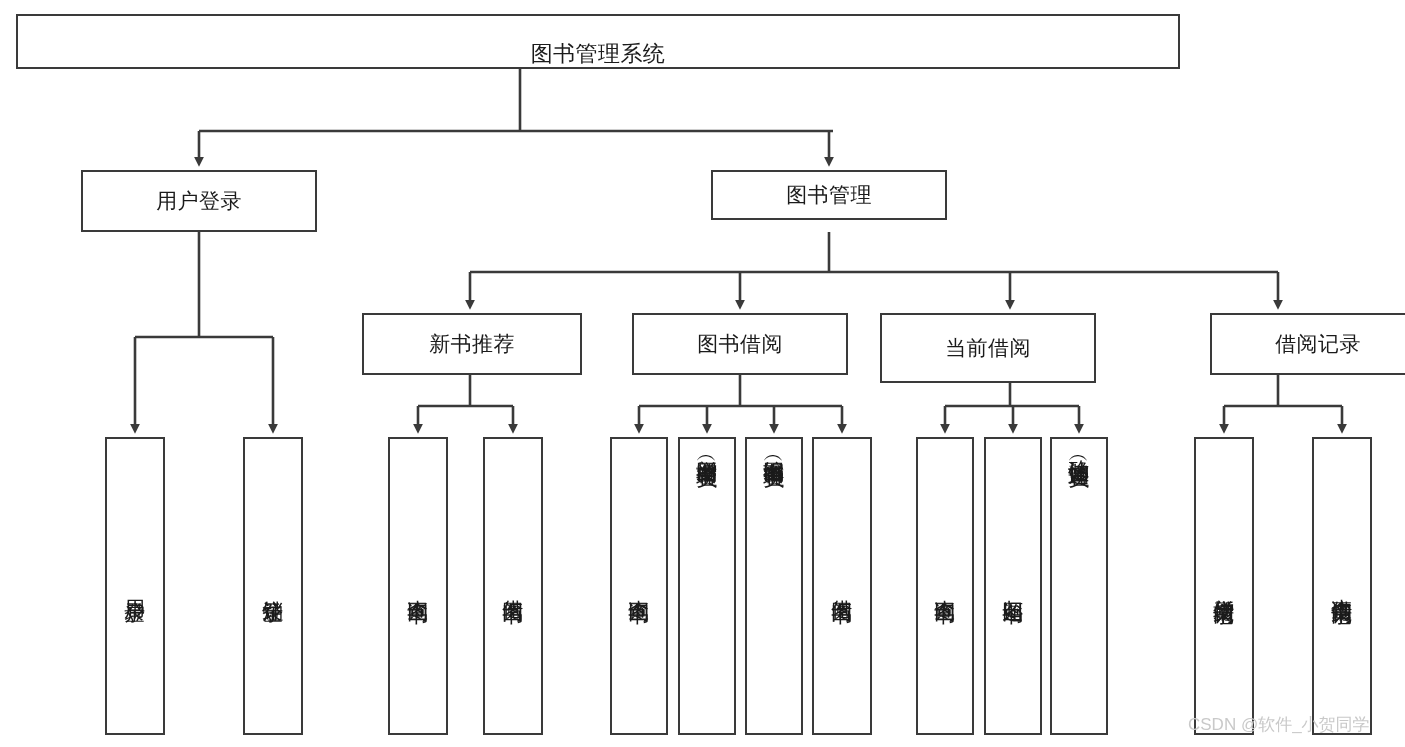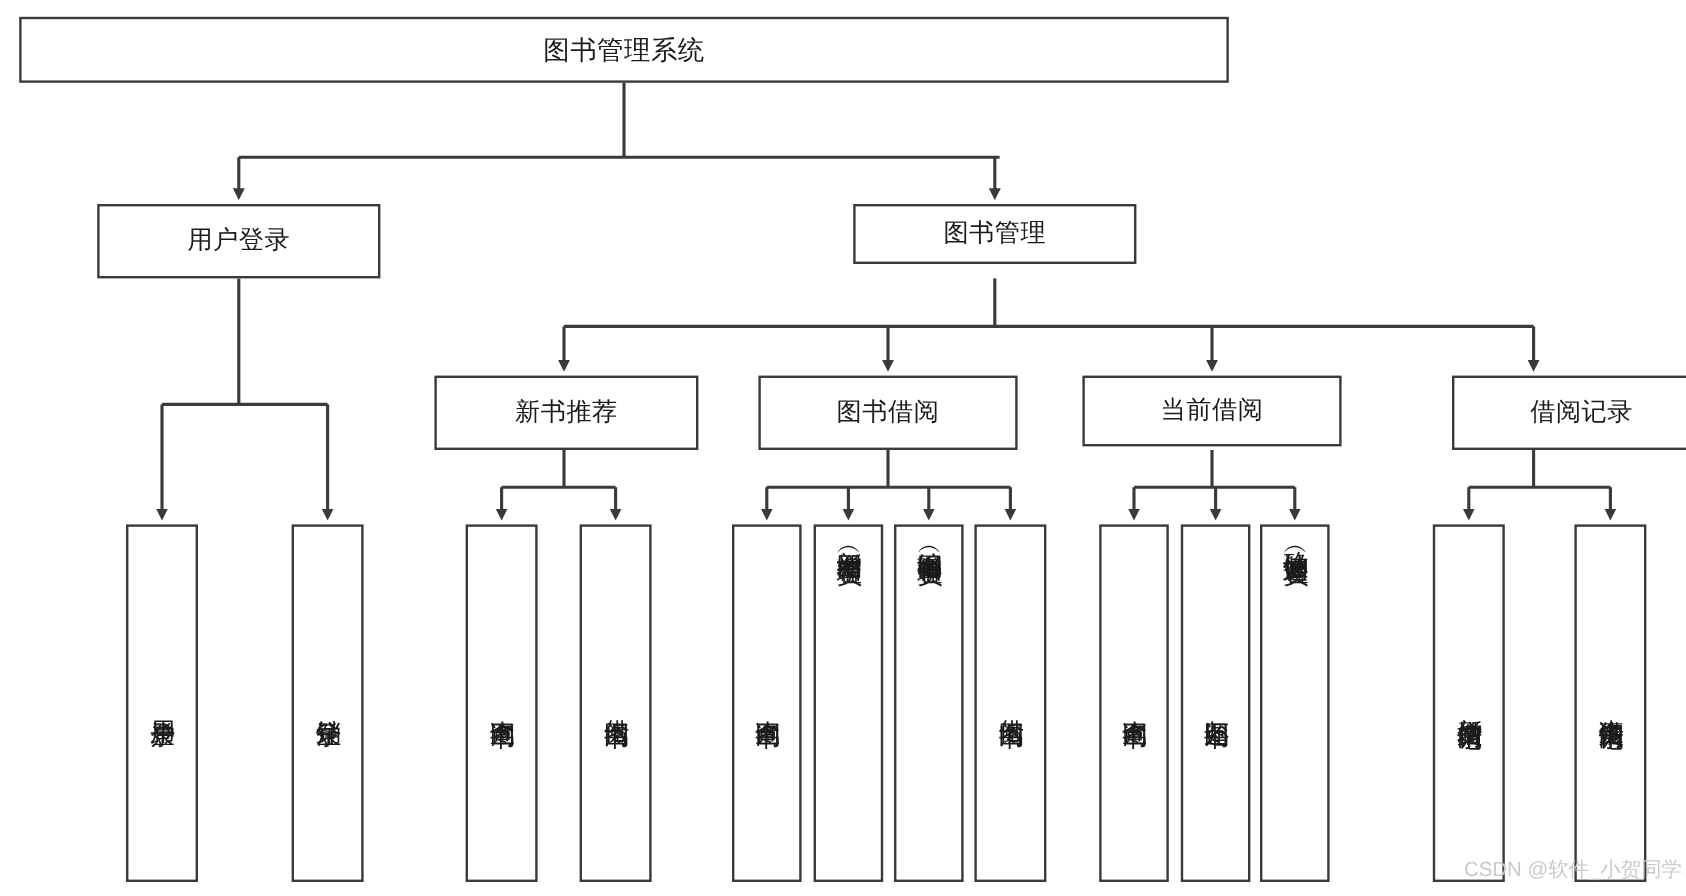--- a/index.html
+++ b/index.html
@@ -33,21 +33,20 @@
   }
   .v-node.top-aligned{align-items:flex-start;}
   #watermark{
     position:absolute;
     left:1188px;top:713px;
     font-size:17px;
     color:#c9c9c9;
     white-space:nowrap;
     pointer-events:none;
     font-family:"Liberation Sans","DejaVu Sans",sans-serif;
-    margin-left:32px;
   }
 </style>
 </head>
 <body>
 
 <div id="stage">
 
   <svg id="wires" viewBox="0 0 1405 747">
     <defs>
       <marker id="arrow" markerWidth="10" markerHeight="12" refX="1.2" refY="5" orient="auto" markerUnits="userSpaceOnUse">
@@ -91,38 +90,38 @@
       <path d="M1013,406 L1013,425" marker-end="url(#arrow)"></path>
       <path d="M1079,406 L1079,425" marker-end="url(#arrow)"></path>
 
       <path d="M1278,375 L1278,406"></path>
       <path d="M1224,406 L1342,406"></path>
       <path d="M1224,406 L1224,425" marker-end="url(#arrow)"></path>
       <path d="M1342,406 L1342,425" marker-end="url(#arrow)"></path>
     </g>
   </svg>
 
-  <div class="node h-node root" style="left:16px;top:14px;width:1008px;height:55px;">
+  <div class="node h-node root" style="left:16px;top:14px;width:1164px;height:55px;align-items:flex-end;">
     <span class="lbl">图书管理系统</span>
   </div>
 
   <div class="node h-node" style="left:81px;top:170px;width:236px;height:62px;">
     <span class="lbl">用户登录</span>
   </div>
   <div class="node h-node" style="left:711px;top:170px;width:236px;height:50px;">
     <span class="lbl">图书管理</span>
   </div>
 
   <div class="node h-node" style="left:362px;top:313px;width:220px;height:62px;">
     <span class="lbl">新书推荐</span>
   </div>
   <div class="node h-node" style="left:632px;top:313px;width:216px;height:62px;justify-content:center;">
     <span class="lbl">图书借阅</span>
   </div>
-  <div class="node h-node" style="left:902px;top:313px;width:216px;height:59px;">
+  <div class="node h-node" style="left:880px;top:313px;width:216px;height:70px;">
     <span class="lbl">当前借阅</span>
   </div>
   <div class="node h-node" style="left:1170px;top:313px;width:216px;height:62px;margin-left:40px;">
     <span class="lbl">借阅记录</span>
   </div>
 
   <div class="node v-node" style="left:105px;top:437px;width:60px;height:298px;">
     <span class="lbl">用户登录</span>
   </div>
   <div class="node v-node" style="left:243px;top:437px;width:60px;height:298px;">

